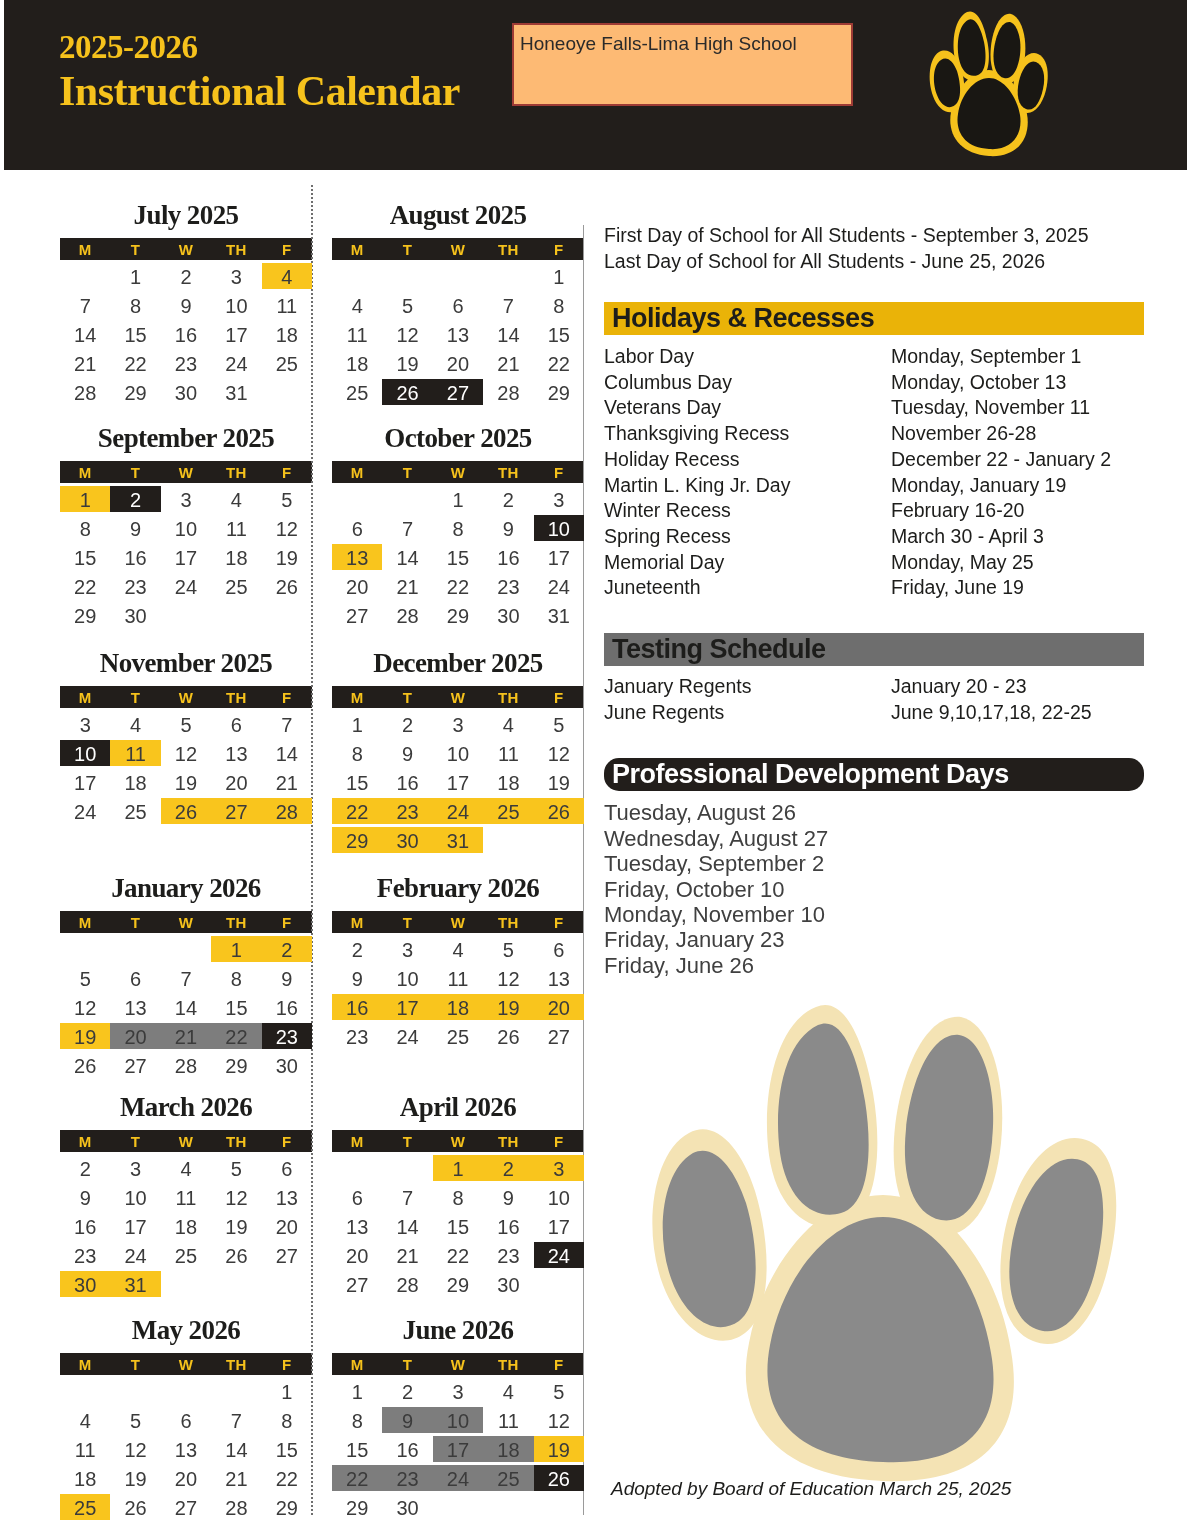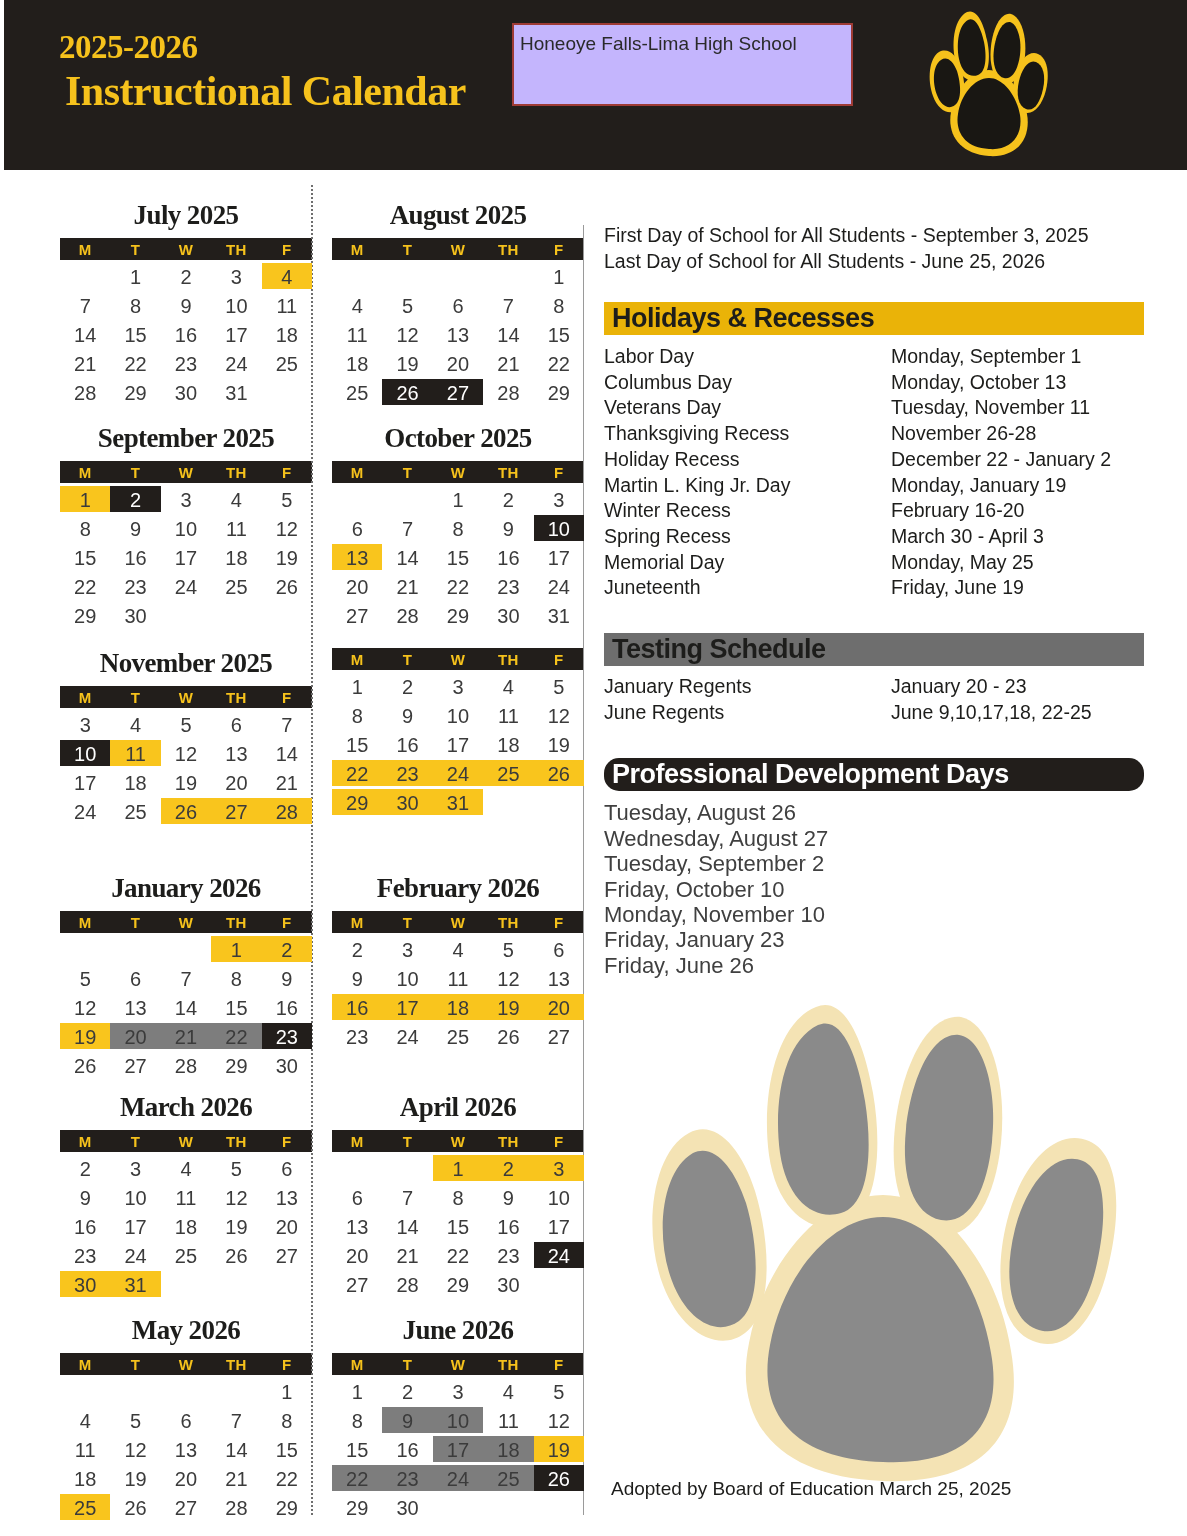--- a/index.html
+++ b/index.html
@@ -18,25 +18,25 @@
   }
   #title-block { position: absolute; left: 55px; top: 30px; }
   #year-range {
     font-family: "Liberation Serif", serif;
     font-weight: bold; font-size: 33px; color: #f6c21c;
     letter-spacing: -0.5px; line-height: 1.05;
   }
   #cal-title {
     font-family: "Liberation Serif", serif;
     font-weight: bold; font-size: 42px; color: #f6c21c;
-    letter-spacing: -0.5px; margin-top: 4px; line-height: 1.05; margin-left: 6px;
+    letter-spacing: -0.5px; margin-top: 4px; line-height: 1.05;
   }
   #school-box {
     position: absolute; left: 508px; top: 23px; width: 341px; height: 83px;
-    background: #c4b5fd; border: 2px solid #9e3b35;
+    background: #fdba74; border: 2px solid #9e3b35;
   }
   #school-name {
     font-family: "Liberation Sans", sans-serif;
     font-size: 19px; color: #2a2a2a; padding: 8px 6px 0 6px;
     white-space: nowrap;
   }
   #paw-header { position: absolute; left: 915px; top: 4px; width: 140px; height: 160px; }
 
   
   #left-col { position: absolute; left: 0; top: 170px; width: 592px; height: 1366px; }
@@ -112,21 +112,21 @@
   .two-col-row .val { flex: 1; }
 
   .pd-item { font-size: 22px; color: #404040; line-height: 25.4px; }
 
   #paw-watermark {
     position: absolute; left: 611px; top: 985px; width: 560px; height: 500px;
     z-index: 0;
   }
   #adopted {
     position: absolute; left: 611px; top: 1478px;
-    font-size: 19px; color: #1d1d1b; z-index: 3;
+    font-style: italic; font-size: 19px; color: #1d1d1b; z-index: 3;
   }
   .rp-section { position: relative; z-index: 3; }
 </style>
 </head>
 <body>
 
 <div id="page">
 
   <div id="header">
     <div id="title-block">
@@ -390,20 +390,21 @@
             <div class="hlbar yellow" style="left: 100.8px; width: 151.2px;"></div>
             <div class="day">24</div>
             <div class="day">25</div>
             <div class="day hl-yellow">26</div>
             <div class="day hl-yellow">27</div>
             <div class="day hl-yellow">28</div>
           </div>
         </div>
       </div>
       <div class="month" style="left: 332px; top: 478px;">
+        <div class="month-name">December 2025</div>
         <div class="dow-row">
           <div class="dow">M</div>
           <div class="dow">T</div>
           <div class="dow">W</div>
           <div class="dow">TH</div>
           <div class="dow">F</div>
         </div>
         <div class="weeks">
           <div class="week">
             <div class="day">1</div>

